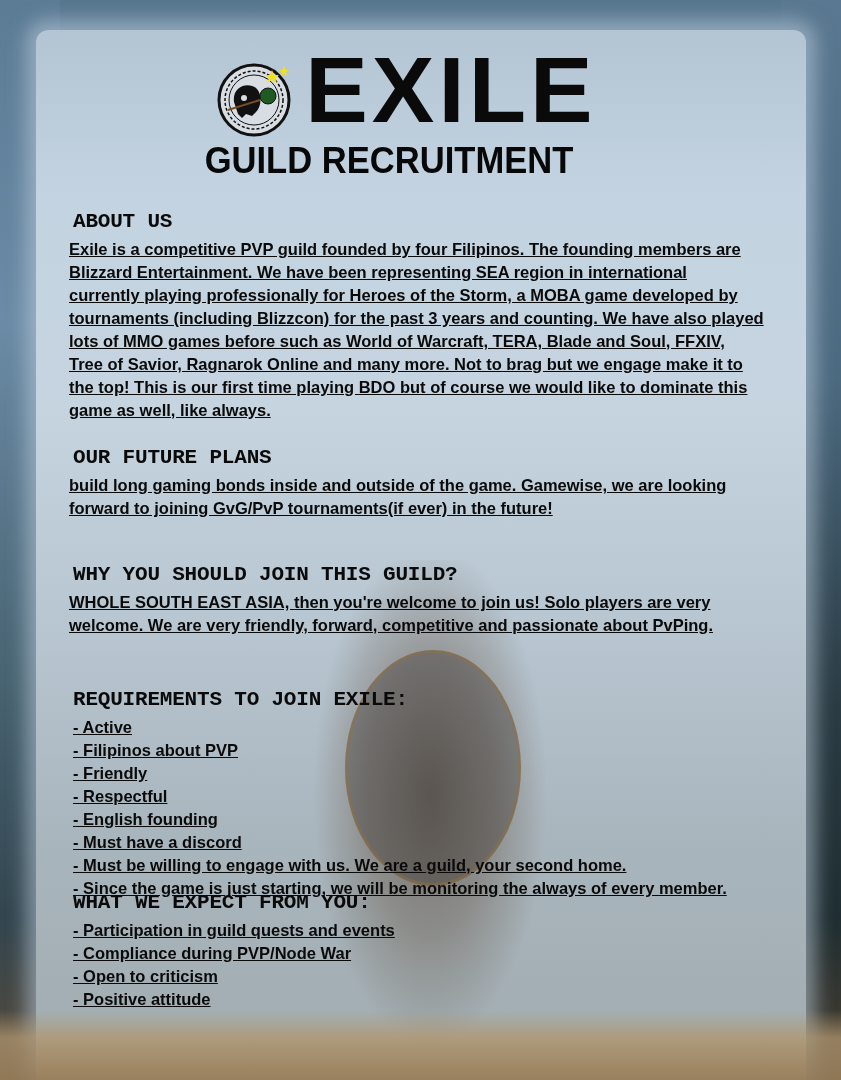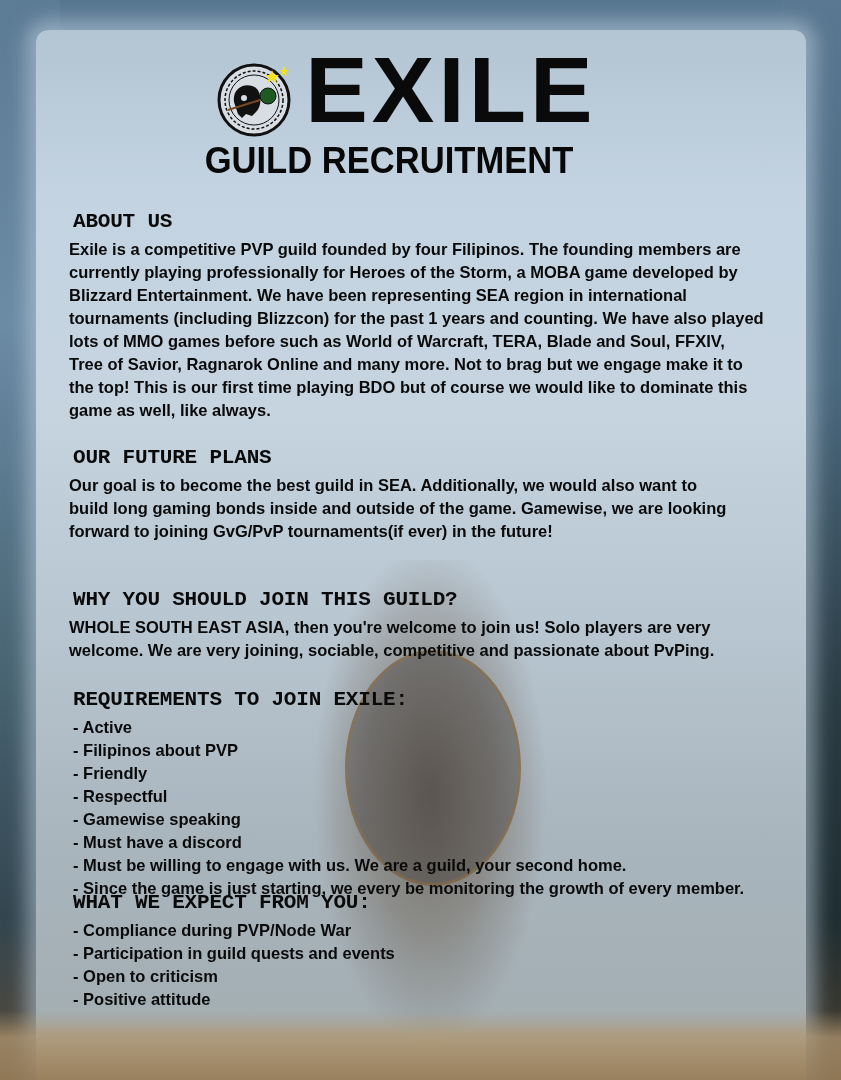--- a/index.html
+++ b/index.html
@@ -20,21 +20,21 @@
     background:radial-gradient(ellipse 45% 48% at 50% 45%,rgba(70,52,38,0.55) 0%,rgba(90,70,50,0.35) 55%,rgba(120,100,80,0) 100%);}
   .shield{position:absolute;left:345px;top:650px;width:170px;height:230px;border-radius:50%;
     border:3px solid rgba(150,110,60,0.45);background:rgba(45,38,32,0.35);}
   .content{position:absolute;left:0;top:0;width:841px;height:1080px;}
   .logo{position:absolute;left:216px;top:58px;width:80px;height:80px;}
   .exile-word{position:absolute;left:308px;top:44px;font-family:"Liberation Sans",sans-serif;font-weight:900;
     font-size:92px;letter-spacing:4px;color:#0a0a0a;line-height:1;transform:scaleX(1.02);}
   .subtitle{position:absolute;left:0;width:785px;top:140px;text-align:center;font-weight:bold;font-size:36px;color:#080808;}
   .subtitle span{display:inline-block;transform:translateX(-4px) scaleX(0.96);}
   h2{margin:4px;font-weight:bold;font-size:21px;color:#0a0a0a;line-height:24px;letter-spacing:-0.2px;font-family:Liberation Mono, monospace;}
-  p,li{font-weight:bold;font-size:16.5px;color:#0a0a0a;line-height:23px;margin:0;}
+  p,li{font-weight:bold;font-size:16.5px;color:#0a0a0a;line-height:23px;margin:0;text-decoration:underline;}
   .section{position:absolute;left:69px;width:740px;}
   ul{list-style:none;padding:0;margin:4px;}
 </style>
 </head>
 <body>
 
 <div class="bg-left"></div>
 <div class="bg-right"></div>
 <div class="panel"></div>
 <div class="knight"></div>
@@ -54,59 +54,58 @@
     <polygon points="56,12 58,17 63,17 59,20 61,25 56,22 51,25 53,20 49,17 54,17" fill="#f2e21a"></polygon>
     <polygon points="68,8 69.5,12 73,12 70,14 71,18 68,16 65,18 66,14 63,12 66.5,12" fill="#f2e21a"></polygon>
   </svg>
 
   <div class="exile-word">EXILE</div>
   <div class="subtitle"><span>GUILD RECRUITMENT</span></div>
 
   <div class="section" style="top:206px;">
     <h2>ABOUT US</h2>
     <p>Exile is a competitive PVP guild founded by four Filipinos. The founding members are</p>
+    <p>Blizzard Entertainment. We have been representing SEA region in international</p>
     <p>currently playing professionally for Heroes of the Storm, a MOBA game developed by</p>
-    <p>Blizzard Entertainment. We have been representing SEA region in international</p>
-    <p>tournaments (including Blizzcon) for the past 1 years and counting. We have also played</p>
+    <p>tournaments (including Blizzcon) for the past 3 years and counting. We have also played</p>
     <p>lots of MMO games before such as World of Warcraft, TERA, Blade and Soul, FFXIV,</p>
     <p>Tree of Savior, Ragnarok Online and many more. Not to brag but we engage make it to</p>
     <p>the top! This is our first time playing BDO but of course we would like to dominate this</p>
     <p>game as well, like always.</p>
   </div>
 
   <div class="section" style="top:442px;">
     <h2>OUR FUTURE PLANS</h2>
-    <p>Our goal is to become the best guild in SEA. Additionally, we would also want to</p>
     <p>build long gaming bonds inside and outside of the game. Gamewise, we are looking</p>
     <p>forward to joining GvG/PvP tournaments(if ever) in the future!</p>
   </div>
 
-  <div class="section" style="top:584px;">
+  <div class="section" style="top:559px;">
     <h2>WHY YOU SHOULD JOIN THIS GUILD?</h2>
     <p>WHOLE SOUTH EAST ASIA, then you're welcome to join us! Solo players are very</p>
-    <p>welcome. We are very joining, sociable, competitive and passionate about PvPing.</p>
+    <p>welcome. We are very friendly, forward, competitive and passionate about PvPing.</p>
   </div>
 
   <div class="section" style="top:684px;">
     <h2>REQUIREMENTS TO JOIN EXILE:</h2>
     <ul>
       <li>- Active</li>
       <li>- Filipinos about PVP</li>
       <li>- Friendly</li>
       <li>- Respectful</li>
-      <li>- Gamewise speaking</li>
+      <li>- English founding</li>
       <li>- Must have a discord</li>
       <li>- Must be willing to engage with us. We are a guild, your second home.</li>
-      <li>- Since the game is just starting, we every be monitoring the growth of every member.</li>
+      <li>- Since the game is just starting, we will be monitoring the always of every member.</li>
     </ul>
   </div>
 
   <div class="section" style="top:887px;">
     <h2>WHAT WE EXPECT FROM YOU:</h2>
     <ul>
+      <li>- Participation in guild quests and events</li>
       <li>- Compliance during PVP/Node War</li>
-      <li>- Participation in guild quests and events</li>
       <li>- Open to criticism</li>
       <li>- Positive attitude</li>
     </ul>
   </div>
 
 </div>
 
 </body></html>

